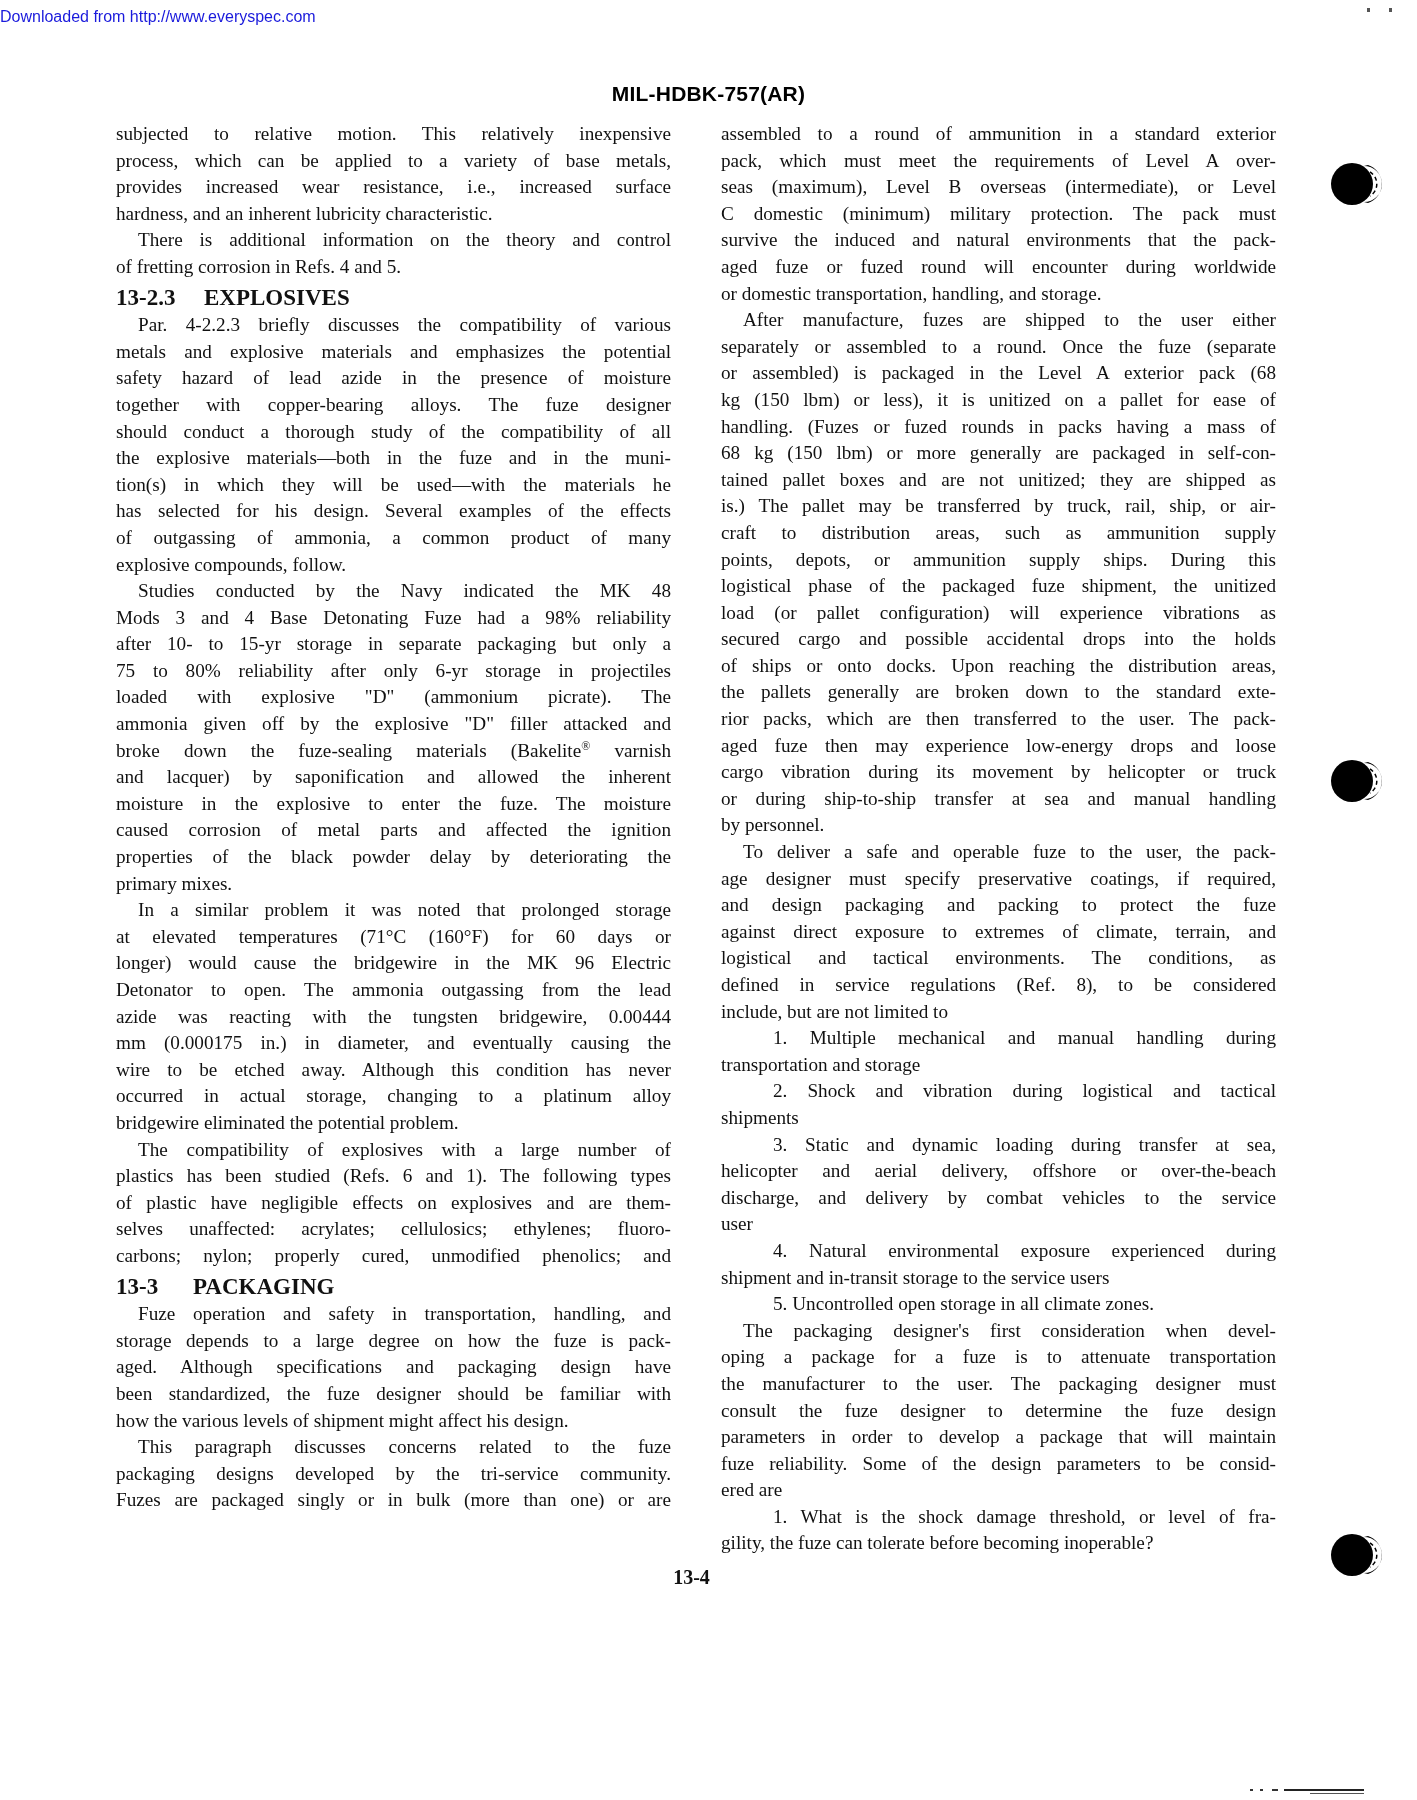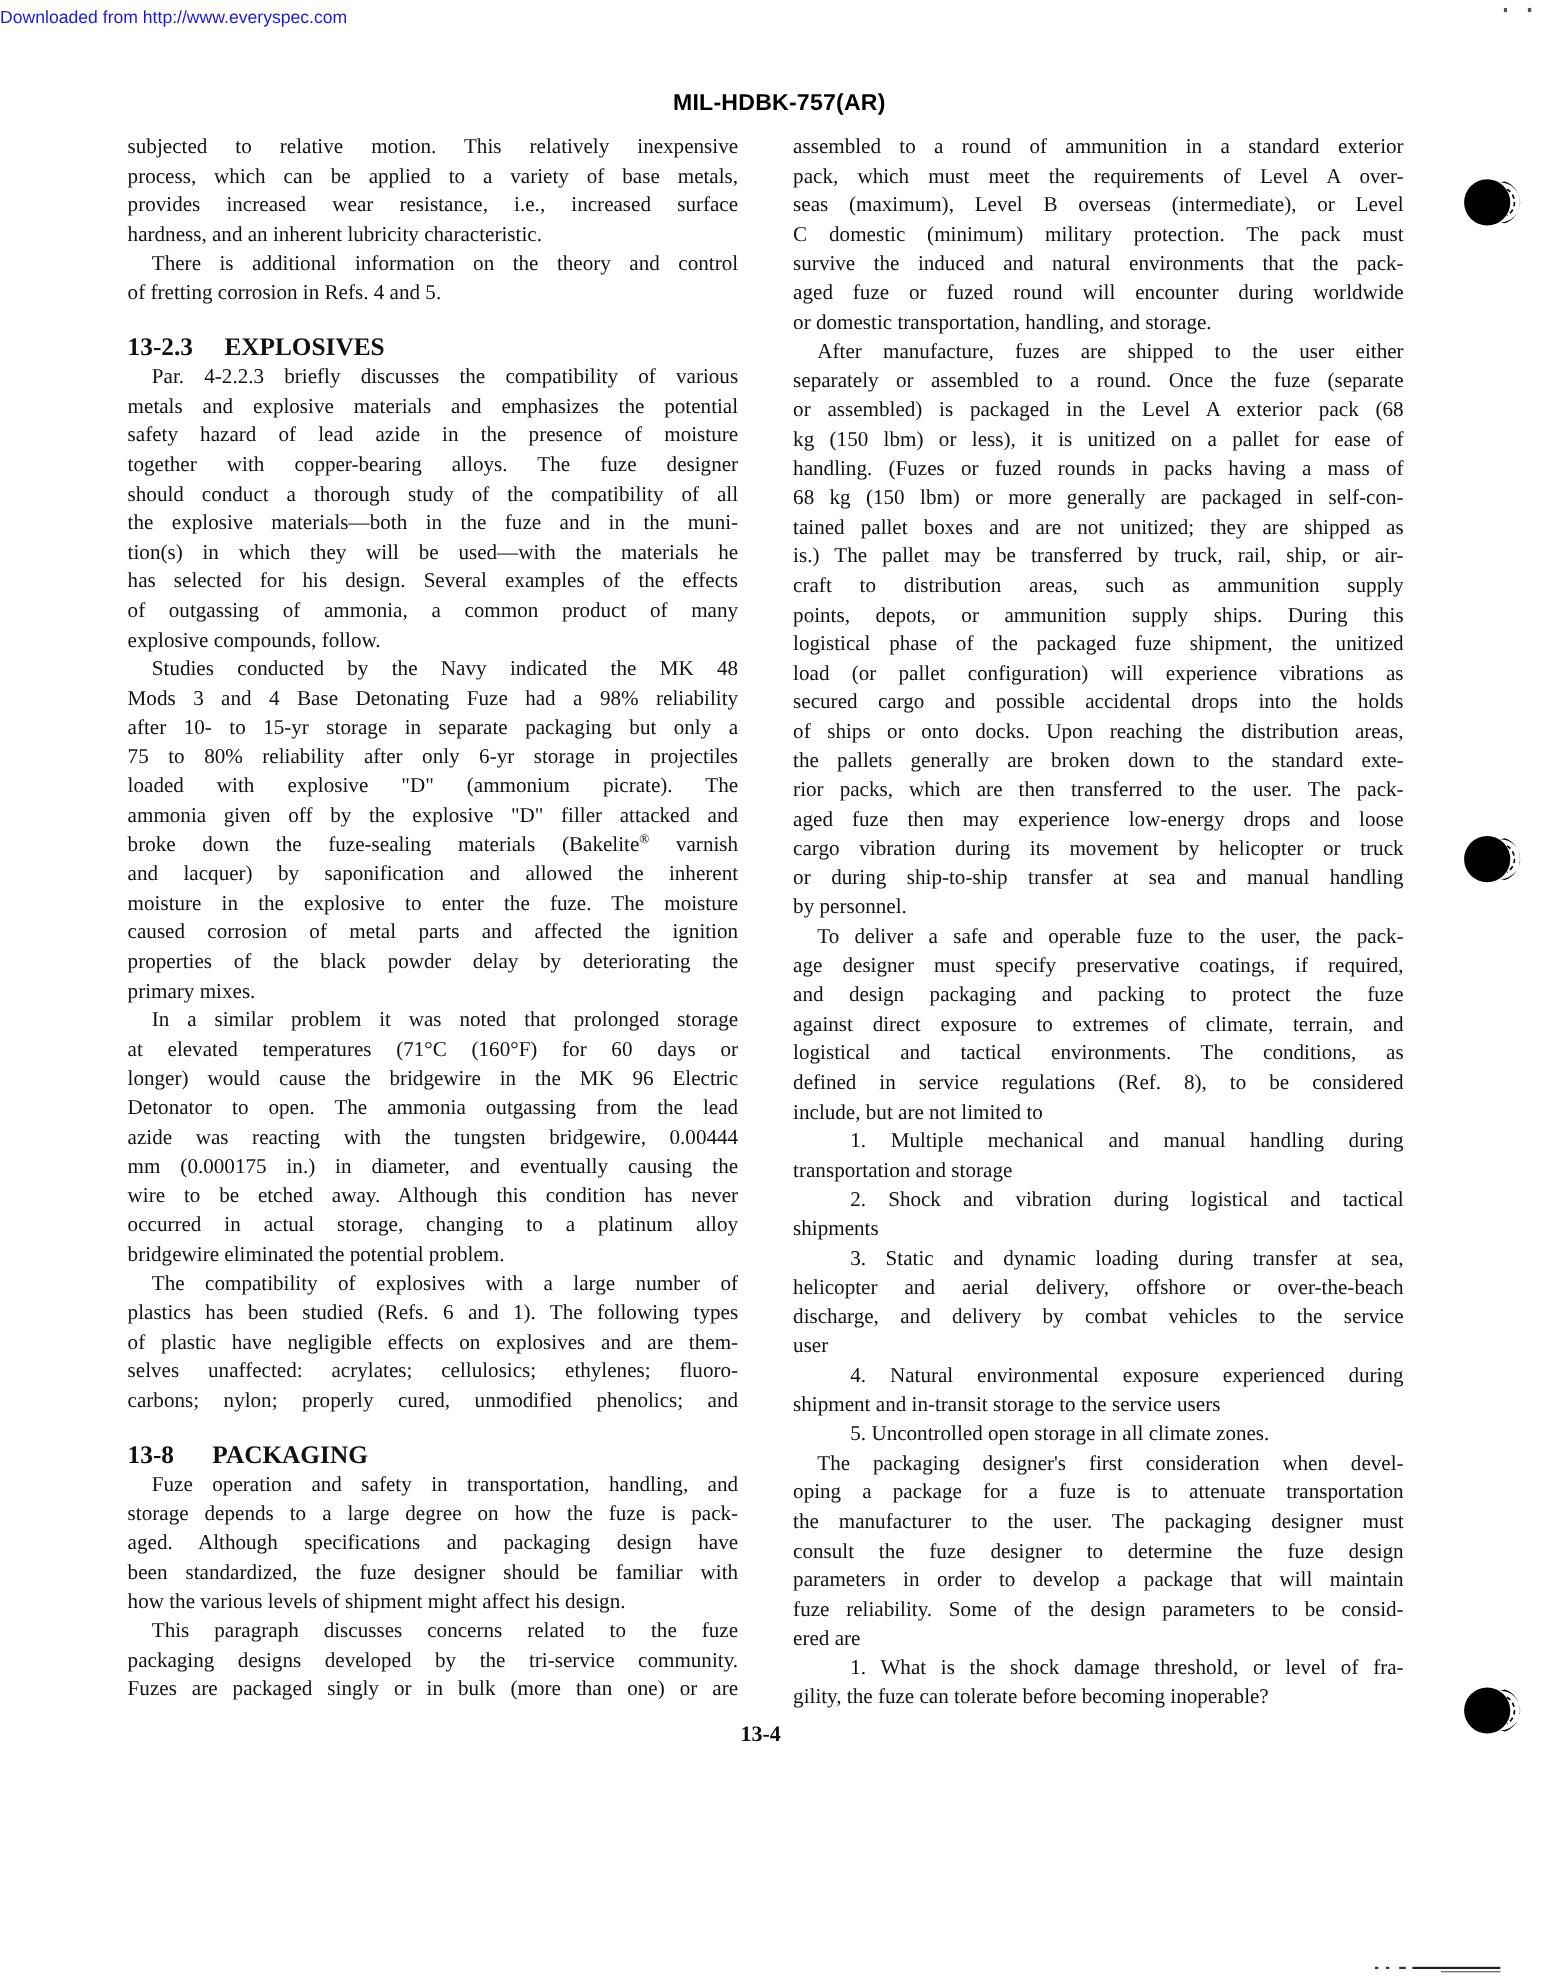--- a/index.html
+++ b/index.html
@@ -6,21 +6,21 @@
   body { width: 1417px; height: 1800px; position: relative; overflow: hidden; font-family: "Liberation Serif", serif; color: #111; }
   .watermark { position: absolute; top: 8px; left: 0; width: 1417px; text-align: left; font-family: "Liberation Sans", sans-serif; font-size: 16px; color: #1a1adc; }
   .doc-header { position: absolute; top: 82px; left: 0; width: 1417px; text-align: center; font-family: "Liberation Sans", sans-serif; font-weight: bold; font-size: 21px; letter-spacing: 0.2px; color: #000; }
   .col { position: absolute; top: 121px; width: 555px; font-size: 19.2px; line-height: 26.6px; }
   .col-left { left: 116px; }
   .col-right { left: 721px; }
   .line { display: block; white-space: nowrap; text-align: justify; text-align-last: justify; height: 26.6px; }
   .line.last { text-align-last: left; }
   .indent { padding-left: 22px; }
   .list-indent { padding-left: 52px; }
-  .heading { display: block; font-weight: bold; font-size: 23px; height: 26.6px; margin-top: 22px; margin-bottom: 1px; white-space: nowrap; }
+  .heading { display: block; font-weight: bold; font-size: 23px; height: 26.6px; margin-top: 4px; margin-bottom: 1px; white-space: nowrap; }
   .heading .num { display: inline-block; width: 88px; }
   .heading .num.short { width: 77px; }
   .marker { position: absolute; width: 58px; height: 48px; }
   .page-number { position: absolute; top: 1566px; left: 0; width: 1383px; text-align: center; font-size: 20px; font-weight: bold; font-family: "Liberation Serif", serif; }
   .corner-mark { position: absolute; top: 0px; right: 20px; width: 30px; height: 6px; }
   .footer-marks { position: absolute; top: 1783px; left: 1250px; width: 135px; height: 10px; }
   sup { font-size: 12px; line-height: 0; }
 </style>
 </head>
 <body>
@@ -86,21 +86,21 @@
 
   <div>
     <span class="line indent">The compatibility of explosives with a large number of</span>
     <span class="line">plastics has been studied (Refs. 6 and 1). The following types</span>
     <span class="line">of plastic have negligible effects on explosives and are them-</span>
     <span class="line">selves unaffected: acrylates; cellulosics; ethylenes; fluoro-</span>
     <span class="line">carbons; nylon; properly cured, unmodified phenolics; and</span>
   </div>
 
   <div class="heading">
-    <span class="num short">13-8</span><span>PACKAGING</span>
+    <span class="num short">13-3</span><span>PACKAGING</span>
   </div>
 
   <div>
     <span class="line indent">Fuze operation and safety in transportation, handling, and</span>
     <span class="line">storage depends to a large degree on how the fuze is pack-</span>
     <span class="line">aged. Although specifications and packaging design have</span>
     <span class="line">been standardized, the fuze designer should be familiar with</span>
     <span class="line last">how the various levels of shipment might affect his design.</span>
   </div>
 

